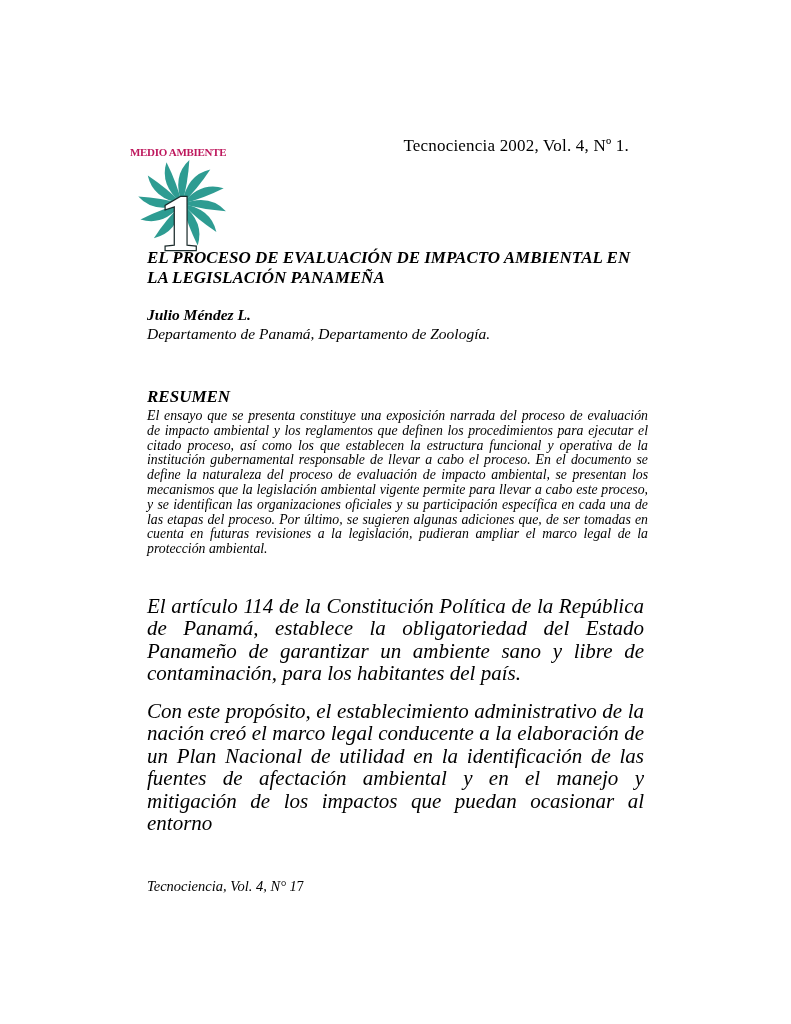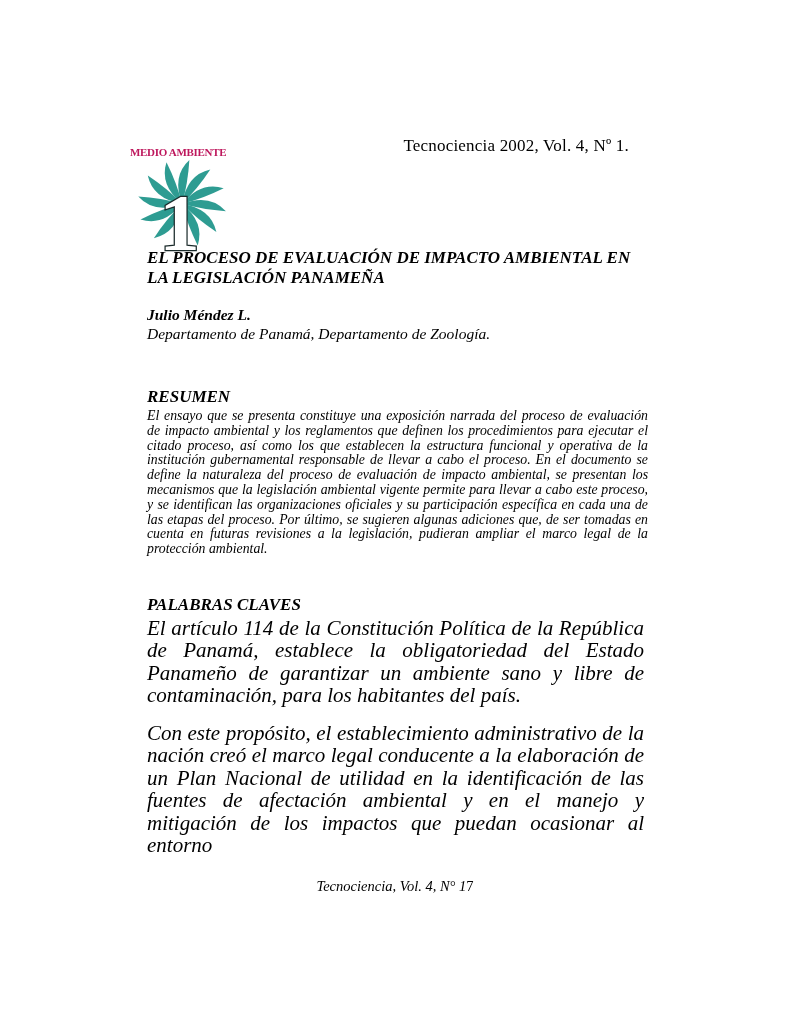--- a/index.html
+++ b/index.html
@@ -97,21 +97,21 @@
     line-height: 22.5px;
     text-align: justify;
     margin: 0 4px 15px 0;
   }
   .footer {
     position: absolute;
     left: 147px;
     right: 148px;
     top: 878px;
     display: flex;
-    justify-content: center;
+    justify-content: flex-start;
     align-items: baseline;
     font-size: 14.5px;
   }
   .footer-ref {
     font-style: italic;
   }
 </style>
 </head>
 <body>
 
@@ -143,21 +143,20 @@
   <div class="content">
 
     <h1 class="article-title">EL PROCESO DE EVALUACIÓN DE IMPACTO AMBIENTAL EN LA LEGISLACIÓN PANAMEÑA</h1>
 
     <p class="author">Julio Méndez L.</p>
     <p class="affiliation">Departamento de Panamá, Departamento de Zoología.</p>
 
     <h2 class="section-heading">RESUMEN</h2>
     <p class="abstract-text">El ensayo que se presenta constituye una exposición narrada del proceso de evaluación de impacto ambiental y los reglamentos que definen los procedimientos para ejecutar el citado proceso, así como los que establecen la estructura funcional y operativa de la institución gubernamental responsable de llevar a cabo el proceso. En el documento se define la naturaleza del proceso de evaluación de impacto ambiental, se presentan los mecanismos que la legislación ambiental vigente permite para llevar a cabo este proceso, y se identifican las organizaciones oficiales y su participación específica en cada una de las etapas del proceso. Por último, se sugieren algunas adiciones que, de ser tomadas en cuenta en futuras revisiones a la legislación, pudieran ampliar el marco legal de la protección ambiental.</p>
 
-    <h2 class="section-heading">PALABRAS CLAVES</h2>
 
     <p class="body-text">El artículo 114 de la Constitución Política de la República de Panamá, establece la obligatoriedad del Estado Panameño de garantizar un ambiente sano y libre de contaminación, para los habitantes del país.</p>
     <p class="body-text">Con este propósito, el establecimiento administrativo de la nación creó el marco legal conducente a la elaboración de un Plan Nacional de utilidad en la identificación de las fuentes de afectación ambiental y en el manejo y mitigación de los impactos que puedan ocasionar al entorno</p>
 
   </div>
 
   <div class="footer">
     <span class="footer-ref">Tecnociencia, Vol. 4, N° 1</span>
     <span class="footer-page-number">7</span>
   </div>

